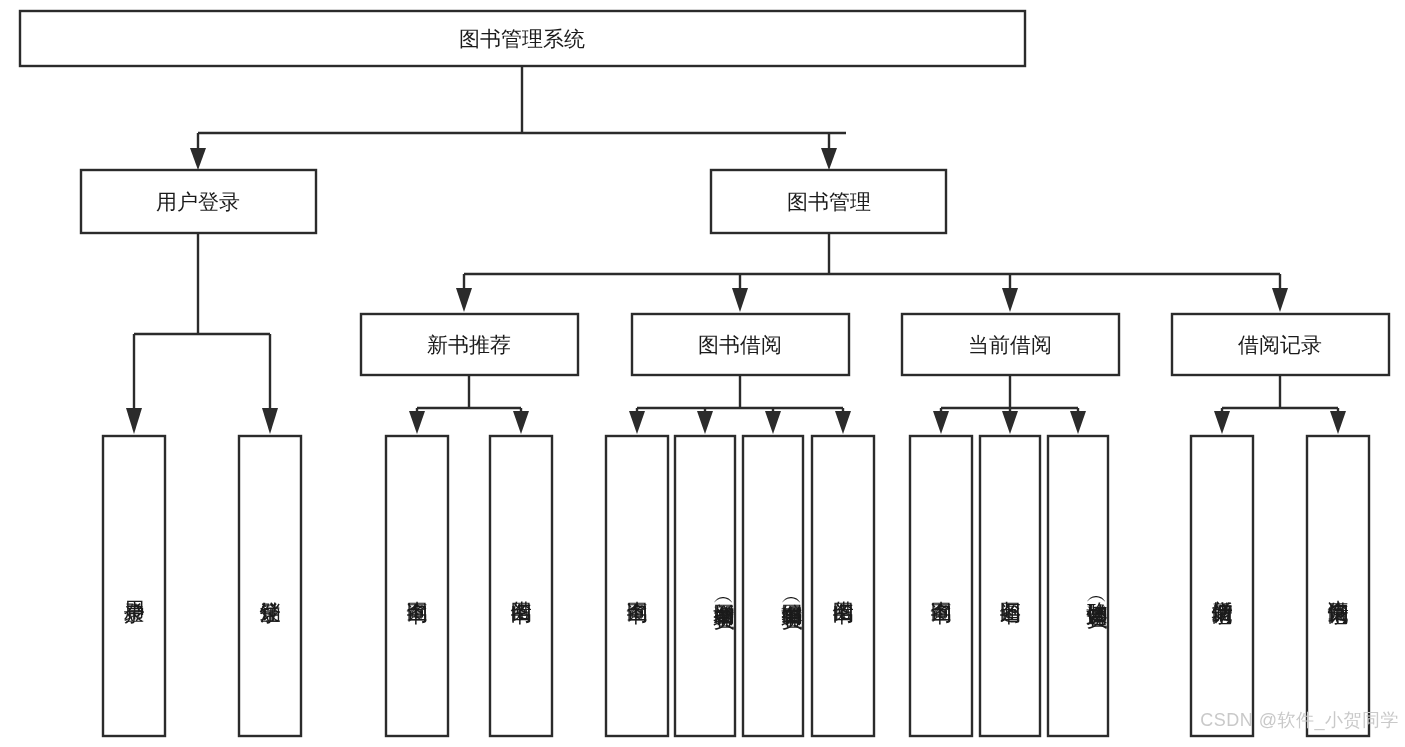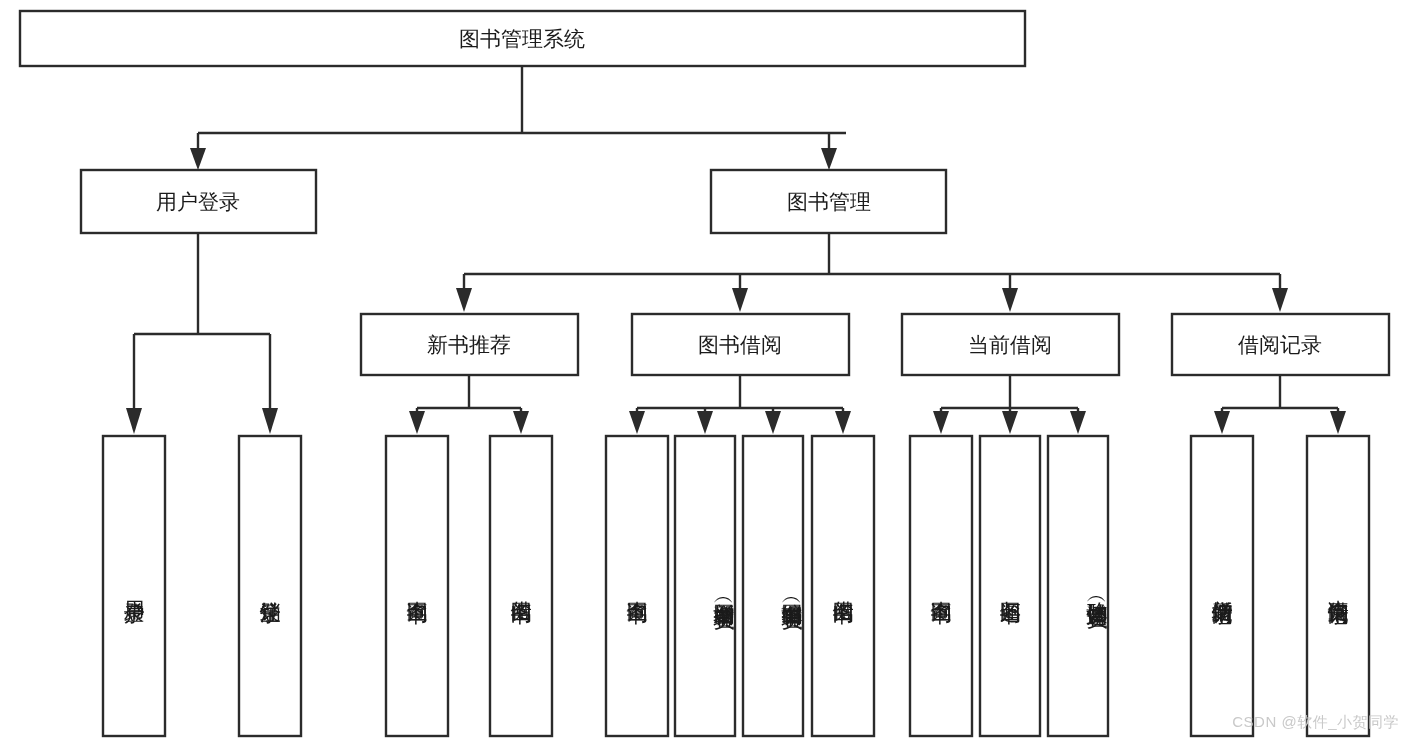--- a/index.html
+++ b/index.html
@@ -60,21 +60,21 @@
     letter-spacing: 1px;
     white-space: nowrap;
     text-align: center;
     pointer-events: none;
   }
   .watermark {
     position: absolute;
     right: 6px;
     bottom: 4px;
     font-family: "Liberation Sans", "DejaVu Sans", sans-serif;
-    font-size: 15px;
+    font-size: 18px;
     color: #c9c9c9;
     letter-spacing: 0.5px;
     white-space: nowrap;
   }
 </style>
 </head>
 <body>
 
 <div id="diagram-root">
 

